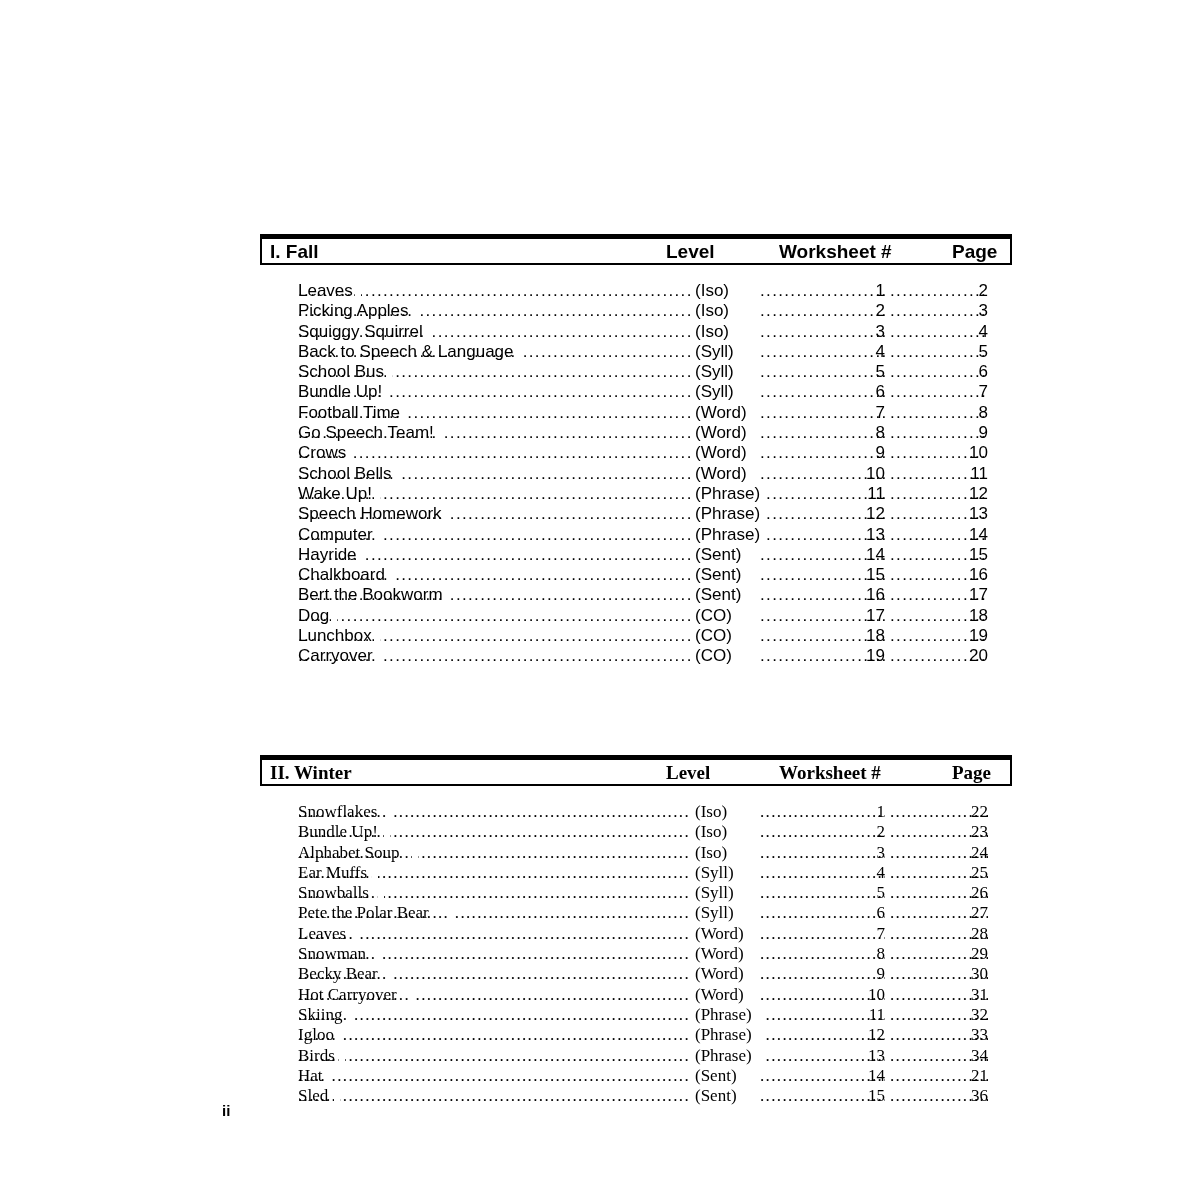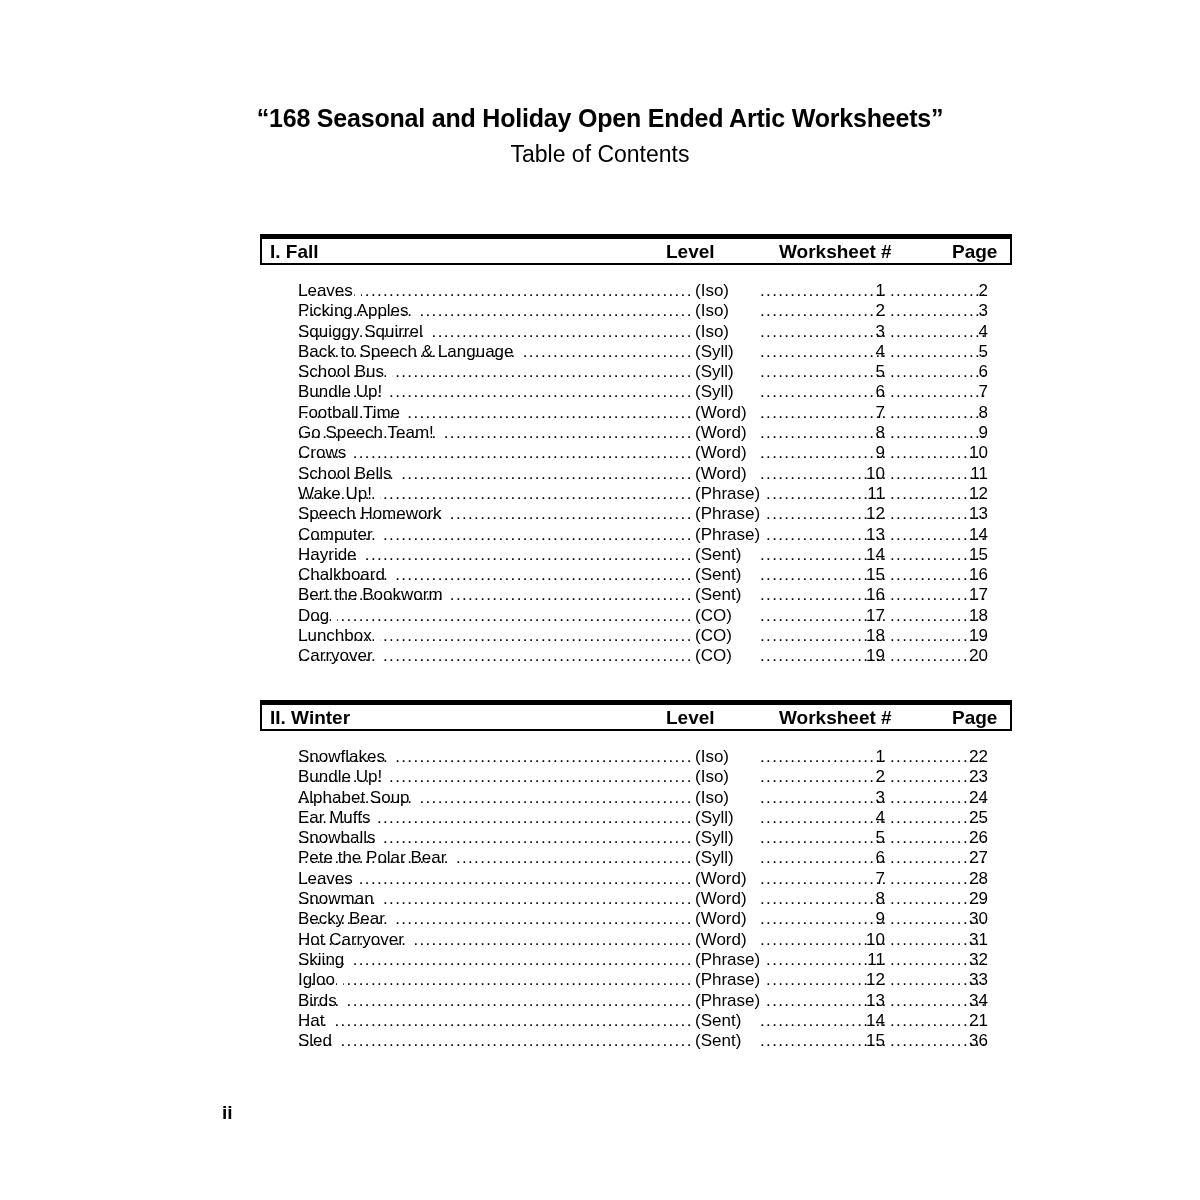--- a/index.html
+++ b/index.html
@@ -48,21 +48,21 @@
   }
 
   
   .section {
     position: absolute;
     left: 222px;
     width: 752px;
     margin-left: 38px;
   }
   .section-fall { top: 234px; }
-  .section-winter { top: 700px; }
+  .section-winter { top: 755px; font-family: Liberation Serif, serif; }
 
   .section-header {
     border-top: 5px solid #000;
     border-left: 2px solid #000;
     border-right: 2px solid #000;
     border-bottom: 2px solid #000;
     height: 31px;
     box-sizing: border-box;
     position: relative;
     background: #fff;
@@ -141,33 +141,29 @@
     background: #ffffff;
     height: 20.3px;
     left: 0;
   }
 
   
   .folio {
     position: absolute;
     left: 222px;
     top: 1102px;
-    font-size: 19px;
+    font-size: 15px;
     font-weight: bold;
   }
 </style>
 </head>
 <body>
 
 <div class="page">
 
-  <div class="title-block">
-    <div class="doc-title">“168 Seasonal and Holiday Open Ended Artic Worksheets”</div>
-    <div class="doc-subtitle">Table of Contents</div>
-  </div>
 
   <div class="section section-fall">
     <div class="section-header">
       <span class="hdr-cell hdr-name">I.  Fall</span>
       <span class="hdr-cell hdr-level">Level</span>
       <span class="hdr-cell hdr-ws">Worksheet #</span>
       <span class="hdr-cell hdr-page">Page</span>
     </div>
     <div class="entries entries-fall">
         <div class="entry">

